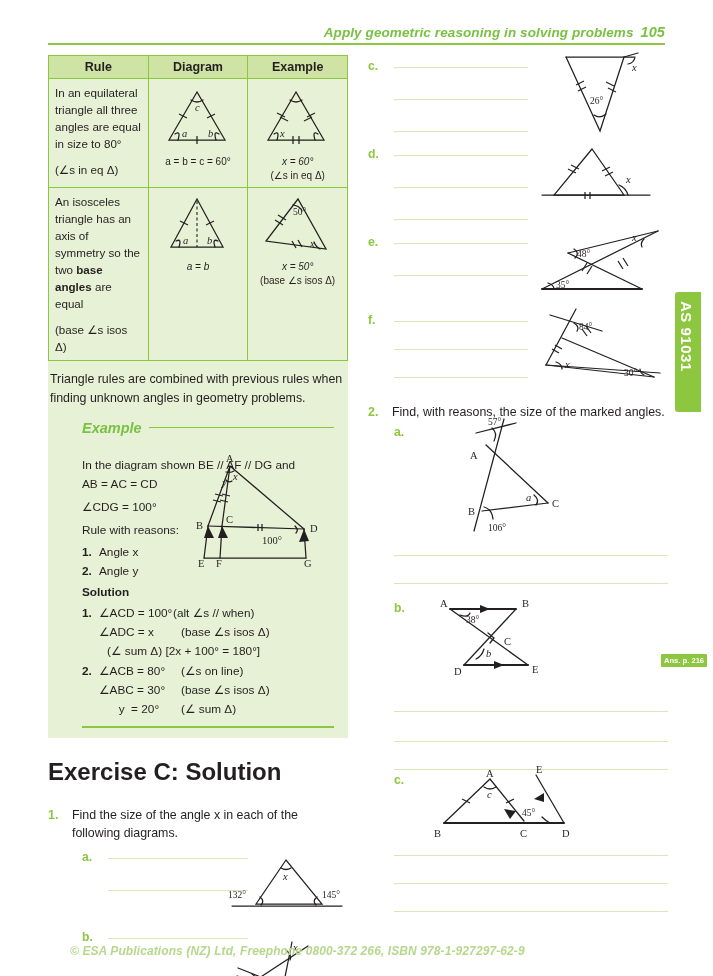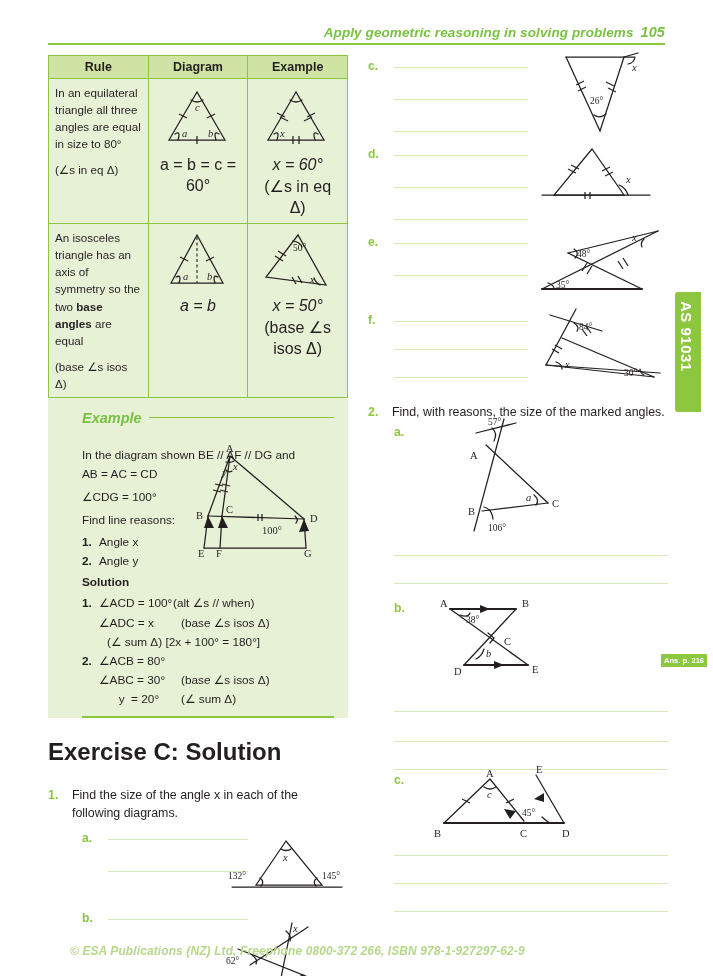--- a/index.html
+++ b/index.html
@@ -27,36 +27,36 @@
   .side-tab span{
     display:block;color:#fff;font-weight:bold;font-size:15px;
     white-space:nowrap;transform:rotate(90deg);transform-origin:left top;
     position:absolute;left:20px;top:9px;letter-spacing:.5px;
   }
 
   
   .leftcol{position:absolute;left:48px;top:55px;width:300px;}
 
   .greenbox{
-    background:#e7f1d5;padding:0 0 0 0;position:relative;
+    background:#e7f1d5;padding:0 0 10px 0;position:relative;
   }
 
   table.rules{border-collapse:collapse;width:300px;table-layout:fixed;}
   table.rules th,table.rules td{
     border:1px solid #8dc63f;vertical-align:top;padding:5px 6px;
   }
   table.rules th{
     background:#cfe4a4;text-align:center;font-size:12.5px;font-weight:bold;
     padding:4px 2px;color:#231f20;
   }
   table.rules td{background:#e7f1d5;font-size:11.6px;line-height:1.47;}
   td.cell-rule{width:98px;}
   td.cell-diagram{width:97px;text-align:center;}
   td.cell-example{width:97px;text-align:center;}
-  .capt{font-size:16px;margin-top:1px;line-height:1.3;}
+  .capt{font-size:10px;margin-top:1px;line-height:1.3;}
   .ital{font-style:italic;}
 
   .para{font-size:12.4px;line-height:1.5;padding:9px 4px 0 2px;}
 
   .ex-wrap{margin:12px 0 0 34px;width:252px;}
   .ex-head{display:flex;align-items:center;}
   .ex-head .t{
     color:#7ac143;font-style:italic;font-weight:bold;font-size:14.5px;
     white-space:nowrap;
   }
@@ -196,32 +196,33 @@
               <text class="tsm" x="39" y="22">50°</text>
               <text class="tlit" x="56" y="54">x</text>
             </svg>
             <div class="capt ital">x = 50°</div>
             <div class="capt">(base ∠s isos Δ)</div>
           </td>
         </tr>
       </tbody>
         </table>
 
+      <div class="para">Triangle rules are combined with previous rules when finding unknown angles in geometry problems.</div>
 
       <div class="ex-wrap">
         <div class="ex-head">
           <div class="t">Example</div>
           <div class="ln" style="background:#8dc63f;height:1.6px;flex:1;margin-left:7px;"></div>
         </div>
 
         <div class="ex-body">
           <div>In the diagram shown BE // AF // DG and</div>
           <div>AB = AC = CD</div>
           <div style="margin-top:4px">∠CDG = 100°</div>
-          <div style="margin-top:4px">Find line reasons:</div>
+          <div style="margin-top:4px">Rule with reasons:</div>
           <div class="sol-row" style="margin-top:3px">
             <div class="num">1.</div>
             <div>Angle x</div>
           </div>
           <div class="sol-row">
             <div class="num">2.</div>
             <div>Angle y</div>
           </div>
           <div class="bold" style="margin-top:2px">Solution</div>
 
@@ -265,20 +266,21 @@
               <div class="lbl">∠ADC  = x</div>
               <div class="rsn" style="padding-left:8px">(base ∠s isos Δ)</div>
             </div>
             <div class="sol-row">
               <div class="num"></div>
               <div class="rsn" style="padding-left:8px">(∠ sum Δ)  [2x + 100° = 180°]</div>
             </div>
             <div class="sol-row">
               <div class="num">2.</div>
               <div class="lbl">∠ACB = 80°</div>
+              <div class="rsn" style="padding-left:8px">(∠s on line)</div>
             </div>
             <div class="sol-row">
               <div class="num"></div>
               <div class="lbl">∠ABC = 30°</div>
               <div class="rsn" style="padding-left:8px">(base ∠s isos Δ)</div>
             </div>
             <div class="sol-row">
               <div class="num"></div>
               <div class="lbl" style="white-space:pre">      y  = 20°</div>
               <div class="rsn" style="padding-left:8px">(∠ sum Δ)</div>

